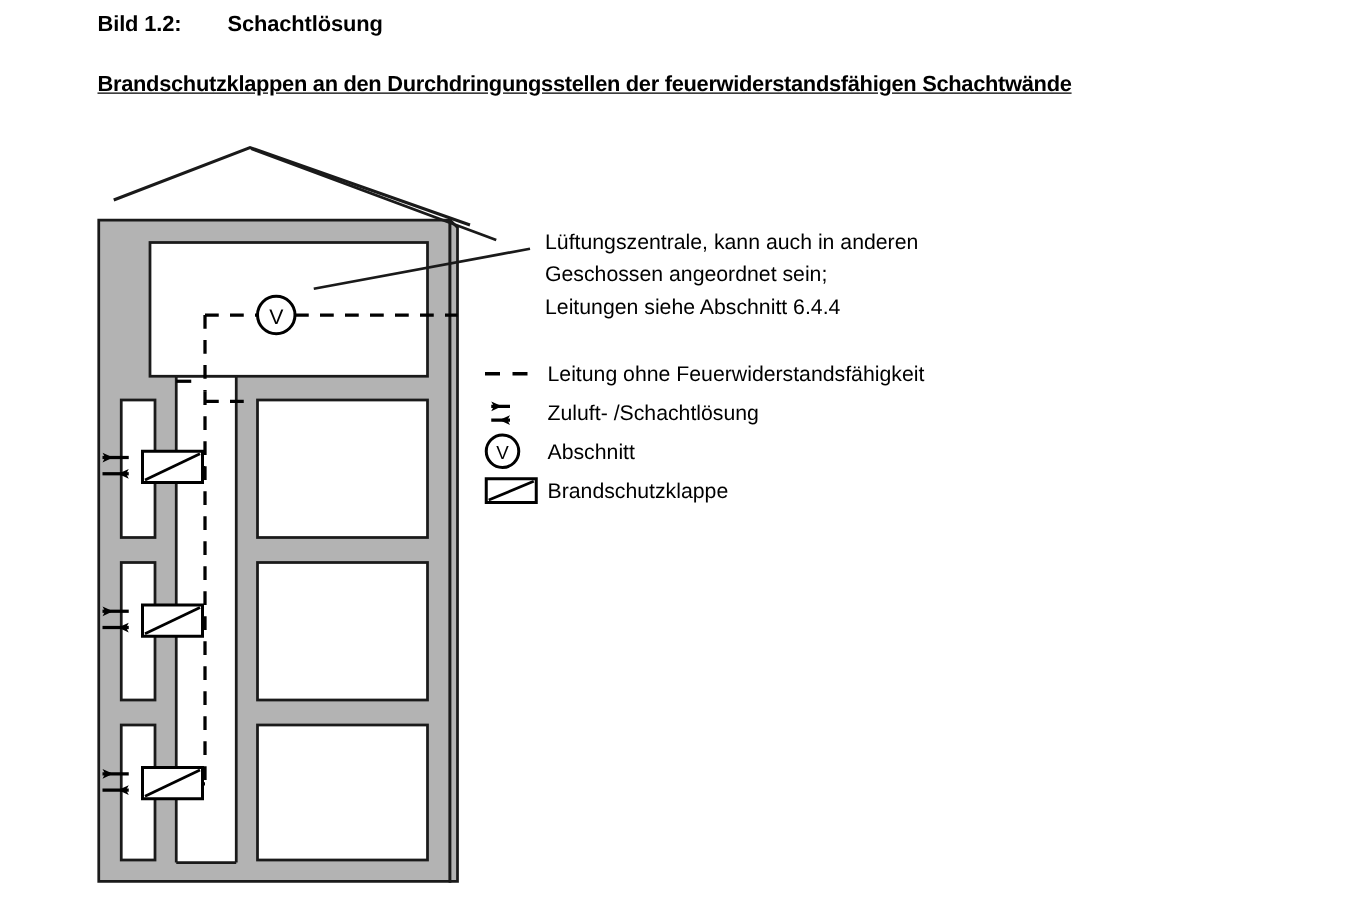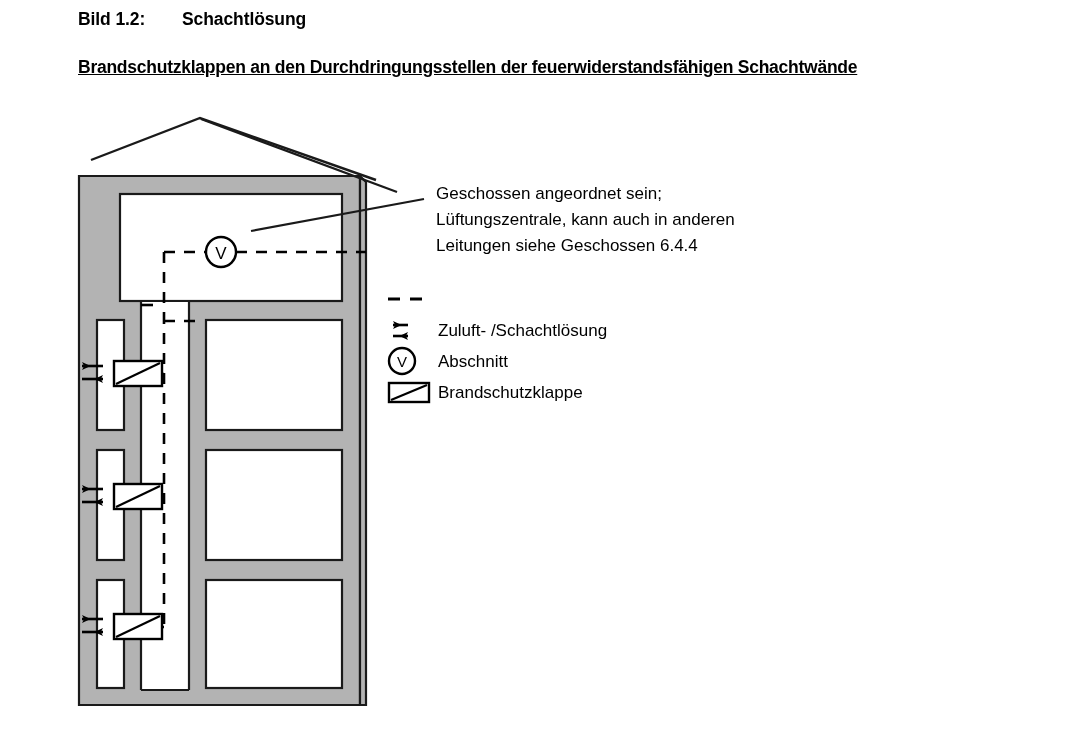--- a/index.html
+++ b/index.html
@@ -191,33 +191,34 @@
       </g>
 
       <g stroke="#1a1a1a" stroke-width="2.2" fill="none">
         <line x1="201" y1="119" x2="397" y2="192"></line>
         <line x1="251" y1="231" x2="424" y2="199"></line>
       </g>
     </svg>
   </div>
 
   <div class="callout-text">
+    <div>Lüftungszentrale, kann auch in anderen</div>
     <div>Geschossen angeordnet sein;</div>
-    <div>Lüftungszentrale, kann auch in anderen</div>
-    <div>Leitungen siehe Geschossen 6.4.4</div>
+    <div>Leitungen siehe Abschnitt 6.4.4</div>
   </div>
 
   <div class="legend">
 
     <div class="legend-row">
       <div class="legend-sym">
         <svg width="52" height="31" viewBox="0 0 52 31">
           <line x1="2" y1="15" x2="40" y2="15" stroke="#000" stroke-width="2.8" stroke-dasharray="12 10" fill="none"></line>
         </svg>
       </div>
+      <div class="legend-label">Leitung ohne Feuerwiderstandsfähigkeit</div>
     </div>
 
     <div class="legend-row">
       <div class="legend-sym">
         <svg width="52" height="31" viewBox="0 0 52 31">
           <defs>
             <marker id="arrLg" markerWidth="9" markerHeight="9" refX="8.5" refY="4.5" orient="auto-start-reverse" markerUnits="userSpaceOnUse">
               <path d="M 8.5 0.6 L 0 4.5 L 8.5 8.4 L 6.4 4.5 Z" fill="#000"></path>
             </marker>
           </defs>

